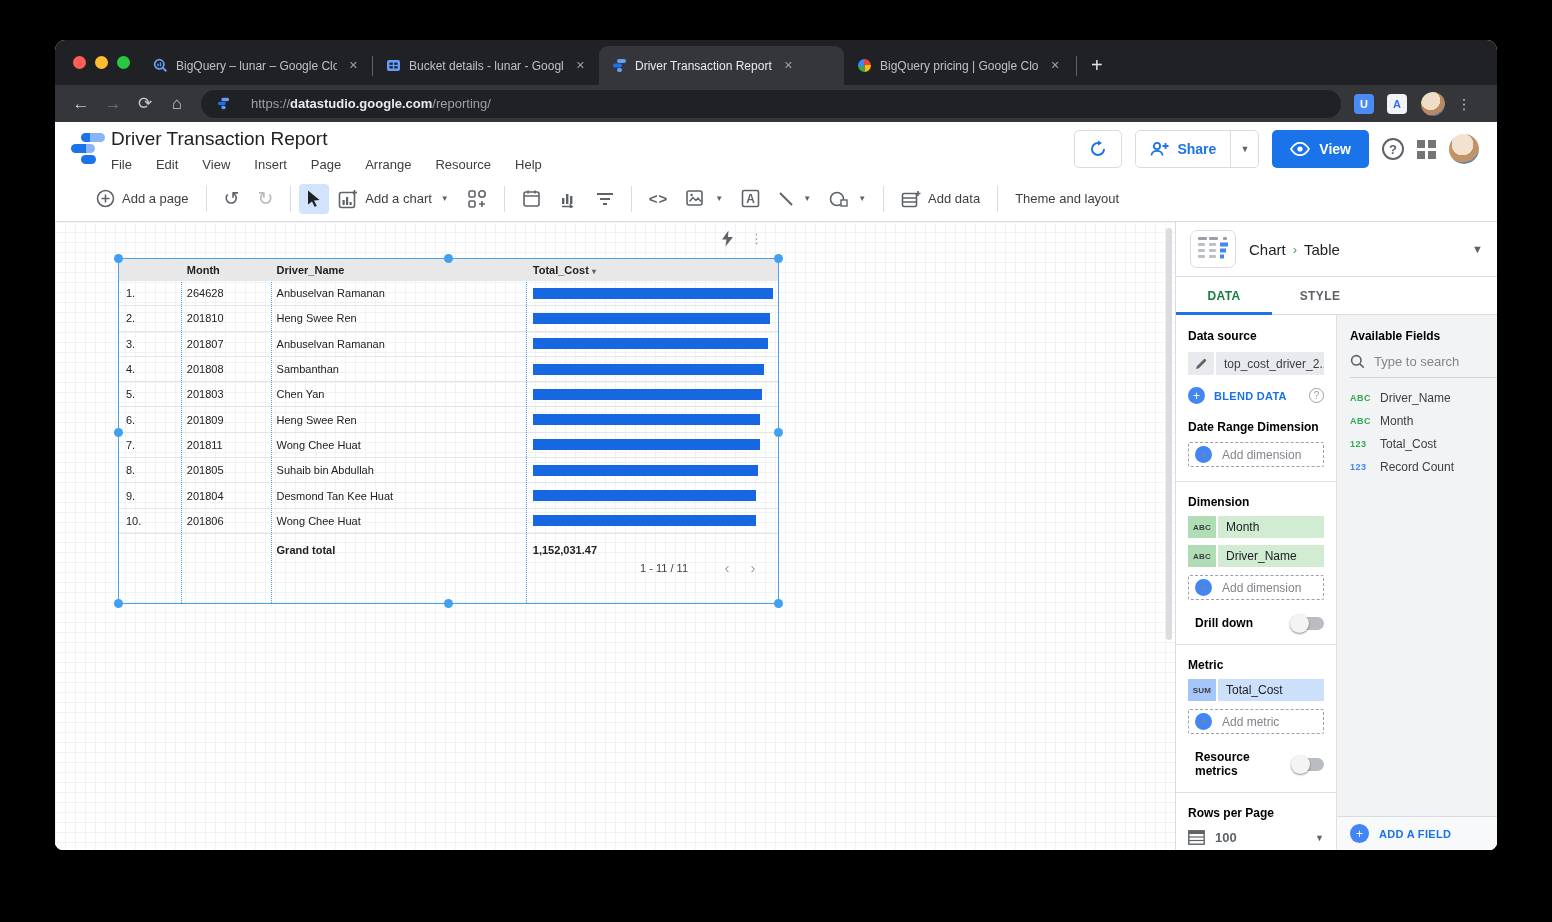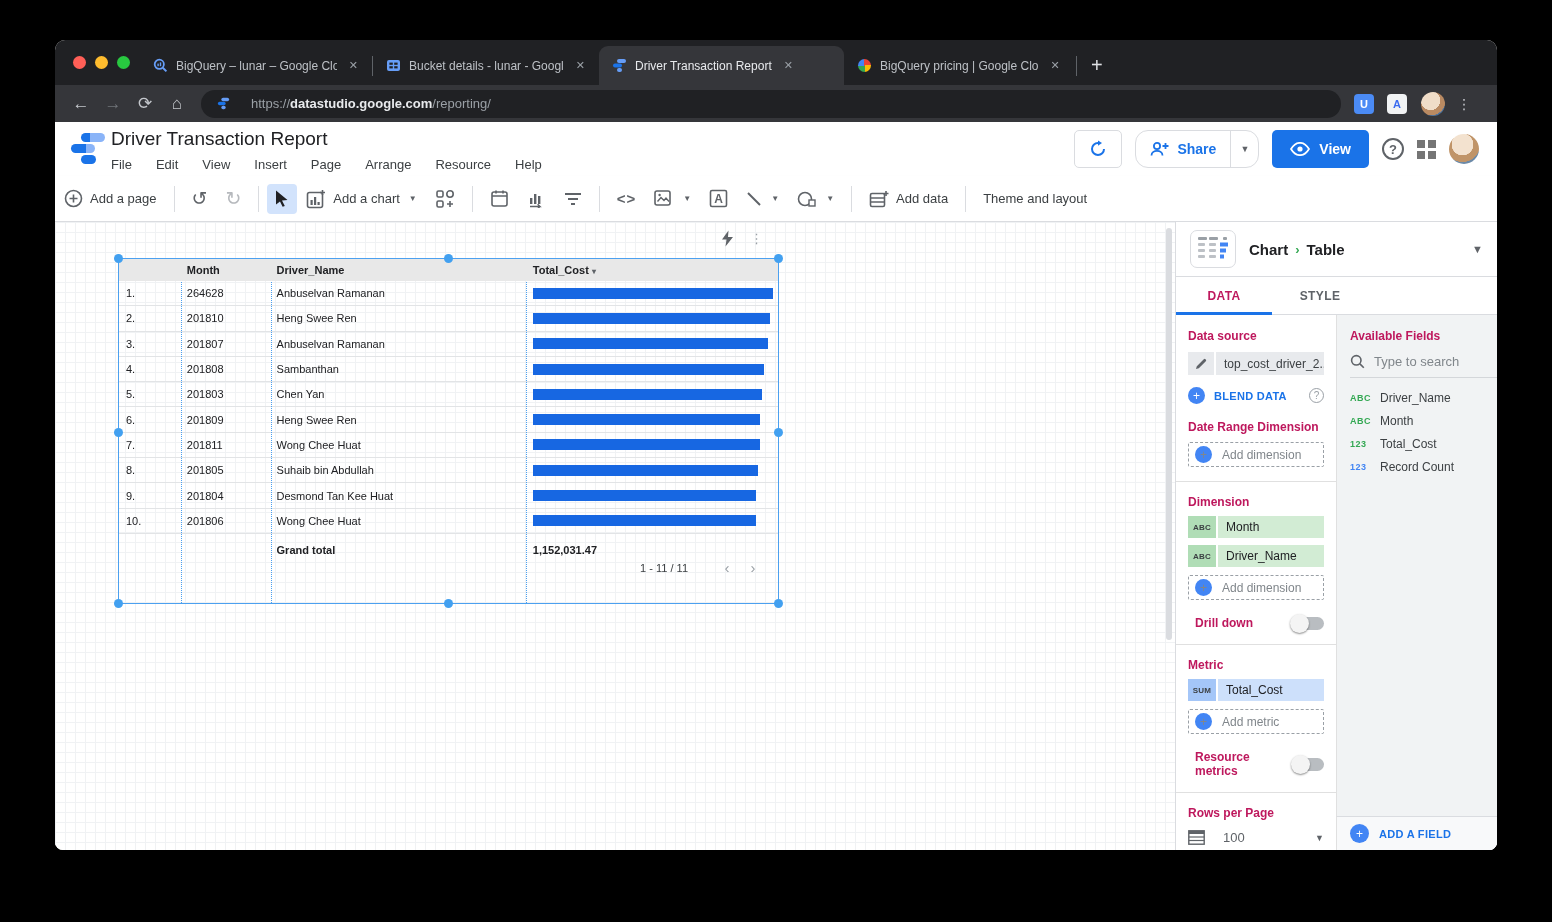--- a/index.html
+++ b/index.html
@@ -44,37 +44,37 @@
   
   .appheader { position:absolute; left:0; top:82px; width:100%; height:54px; background:#fff; }
   .dslogo { position:absolute; left:16px; top:11px; width:34px; height:31px; }
   .dslogo i { position:absolute; border-radius:5px; }
   .title-wrap { position:absolute; left:56px; top:6px; }
   .report-title { font-size:19px; color:#202124; }
   .menubar { display:flex; gap:24px; margin-top:7px; font-size:13px; color:#3c4043; }
   .hdr-right { position:absolute; right:18px; top:8px; display:flex; align-items:center; gap:13px; }
   .btn-refresh { width:48px; height:38px; border:1px solid #dadce0; border-radius:5px;
     display:flex; align-items:center; justify-content:center; color:#1a73e8; }
-  .btn-share { height:38px; border:1px solid #dadce0; border-radius:13px; display:flex; align-items:center; }
+  .btn-share { height:38px; border:1px solid #dadce0; border-radius:5px; display:flex; align-items:center; }
   .share-main { display:flex; align-items:center; gap:8px; padding:0 14px; color:#1a73e8;
     font-size:14px; font-weight:bold; }
   .share-caret { width:28px; height:38px; border-left:1px solid #dadce0; display:flex;
     align-items:center; justify-content:center; color:#5f6368; font-size:9px; }
   .btn-view { height:38px; background:#1a73e8; border-radius:5px; color:#fff; display:flex;
     align-items:center; gap:9px; padding:0 18px; font-size:14px; font-weight:bold; }
   .circ-q { width:22px; height:22px; border:2px solid #5f6368; border-radius:50%; color:#5f6368;
     display:flex; align-items:center; justify-content:center; font-size:13px; font-weight:bold; }
   .gridic { display:grid; grid-template-columns:8px 8px; grid-gap:3px; }
   .gridic b { width:8px; height:8px; background:#757575; }
   .appavatar { width:30px; height:30px; border-radius:50%;
     background:radial-gradient(circle at 45% 35%, #f3e2cf 0 42%, #c09468 43% 68%, #6c8aa8 69%); }
 
   
   .edittoolbar { position:absolute; left:0; top:136px; width:100%; height:46px; background:#fff;
-    border-bottom:1px solid #dadce0; display:flex; align-items:center; padding-left:0;
+    border-bottom:1px solid #dadce0; display:flex; align-items:center; padding-left:32px;
     color:#3c4043; font-size:13px; box-shadow:0 1px 2px rgba(0,0,0,.06); }
   .titem { display:flex; align-items:center; gap:7px; padding:0 9px; color:#3c4043; }
   .tico { color:#5f6368; display:flex; align-items:center; justify-content:center; }
   .tico.dim { color:#b6b9bd; }
   .tsep { width:1px; height:26px; background:#dadce0; margin:0 8px; }
   .cursor-sel { background:#d2e3fc; border-radius:4px; width:30px; height:30px;
     display:flex; align-items:center; justify-content:center; }
   .caret { font-size:8px; color:#5f6368; margin-left:2px; }
 
   
@@ -107,33 +107,33 @@
   .pagtext { margin-right:26px; }
   .chev { color:#9aa0a6; font-size:15px; width:26px; text-align:center; }
 
   
   .panel { position:absolute; left:1120px; top:0; width:322px; height:628px; background:#fff;
     border-left:1px solid #dadce0; }
   .panelhead { position:absolute; left:0; top:0; width:100%; height:55px; background:#fff;
     border-bottom:1px solid #dadce0; display:flex; align-items:center; padding:0 14px; gap:13px; }
   .chartthumb { width:46px; height:38px; border:1px solid #dadce0; border-radius:7px;
     display:flex; align-items:center; justify-content:center; background:#fff; }
-  .crumb { font-size:15px; color:#202124; display:flex; gap:7px; align-items:center;font-weight:bold; }
+  .crumb { font-size:15px; color:#202124; display:flex; gap:7px; align-items:center; }
   .crumb .sep { color:#34a853; font-size:13px; }
   .panelchev { margin-left:auto; color:#5f6368; font-size:11px; }
   .paneltabs { position:absolute; left:0; top:55px; width:100%; height:38px; background:#fff;
     border-bottom:1px solid #dadce0; display:flex; }
   .ptab { width:96px; display:flex; align-items:center; justify-content:center; font-size:12px;
     font-weight:bold; letter-spacing:.4px; color:#5f6368; position:relative; }
-  .ptab.active { color:#be185d; }
+  .ptab.active { color:#15803d; }
   .ptab.active::after { content:""; position:absolute; left:0; right:0; bottom:-1px; height:3px; background:#1a73e8; }
 
   .propcol { position:absolute; left:0; top:93px; width:160px; height:535px; background:#fff;
     padding:14px 12px 0 12px; overflow:hidden; }
-  .seclabel { font-size:12px; font-weight:bold; color:#be185d; }
+  .seclabel { font-size:12px; font-weight:bold; color:#000000; }
   .srcchip { margin-top:9px; display:flex; height:23px; gap:2px; }
   .srcpencil { width:26px; background:#e8eaed; display:flex; align-items:center; justify-content:center; color:#5f6368; }
   .srcname { flex:1; background:#e8eaed; font-size:12px; color:#3c4043; display:flex;
     align-items:center; padding-left:8px; white-space:nowrap; overflow:hidden; }
   .blendrow { margin-top:12px; display:flex; align-items:center; gap:9px; }
   .bluecircle { width:17px; height:17px; border-radius:50%; background:#4285f4; color:#fff;
     display:flex; align-items:center; justify-content:center; font-size:12px; line-height:1; }
   .blendlabel { font-size:11px; font-weight:bold; color:#1a73e8; letter-spacing:.3px; }
   .qmark { margin-left:auto; width:15px; height:15px; border:1.5px solid #9aa0a6; border-radius:50%;
     color:#9aa0a6; font-size:10px; display:flex; align-items:center; justify-content:center; }
@@ -145,21 +145,21 @@
   .chipbadge { width:28px; display:flex; align-items:center; justify-content:center;
     font-size:8px; font-weight:bold; color:#3c4043; letter-spacing:.3px; }
   .chipname { flex:1; display:flex; align-items:center; padding-left:8px; font-size:12px; color:#202124; }
   .chip.green .chipbadge{background:#b0ddb6;} .chip.green .chipname{background:#d2ecd4;}
   .chip.blue .chipbadge{background:#a4c6f8;} .chip.blue .chipname{background:#cde0fb;}
   .togglerow { margin-top:16px; display:flex; align-items:center;padding-left:7px; }
   .toggle { margin-left:auto; width:33px; height:13px; background:#b9bdc1; border-radius:7px; position:relative; }
   .toggle .knob { position:absolute; left:-1px; top:-3px; width:19px; height:19px; border-radius:50%;
     background:#f4f4f4; box-shadow:0 1px 2px rgba(0,0,0,.45); }
   .rowsctrl { margin-top:10px; display:flex; align-items:center; border-bottom:1px solid #dadce0;
-    padding-bottom:7px; gap:18px; }
+    padding-bottom:7px; gap:10px;font-weight:bold; }
   .rowsval { font-size:13px; color:#5f6368; }
   .rowscaret { margin-left:auto; color:#5f6368; font-size:9px; }
 
   .fieldscol { position:absolute; left:160px; top:93px; width:162px; height:535px;
     background:#f1f3f4; border-left:1px solid #e0e0e0; padding:14px 0 0 13px; }
   .searchrow { margin-top:11px; display:flex; align-items:center; gap:9px; padding-right:13px;
     border-bottom:1px solid #d4d7da; padding-bottom:8px; }
   .searchrow input { border:0; outline:0; background:transparent; font-size:13px; color:#3c4043;
     width:100px; font-family:"Liberation Sans",sans-serif; }
   .searchrow input::placeholder { color:#80868b; }

